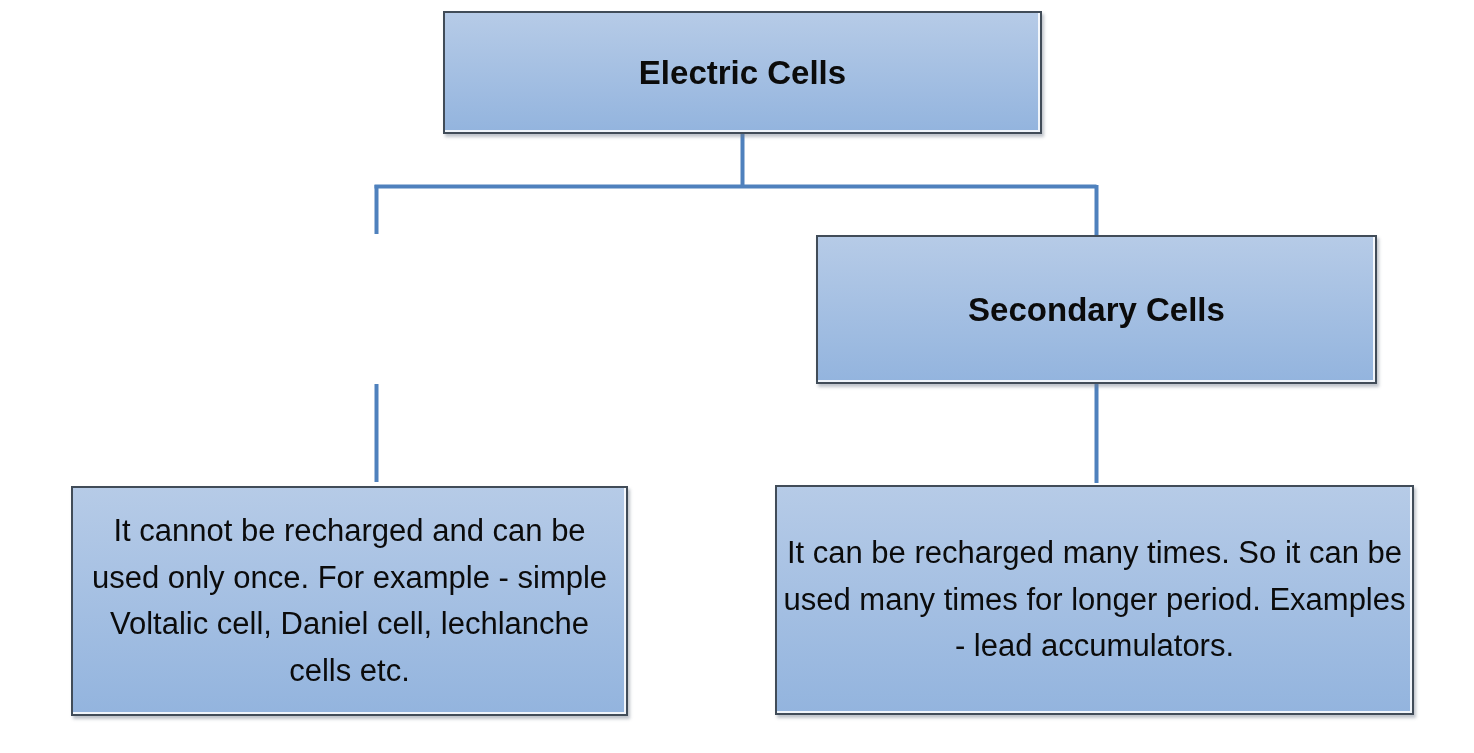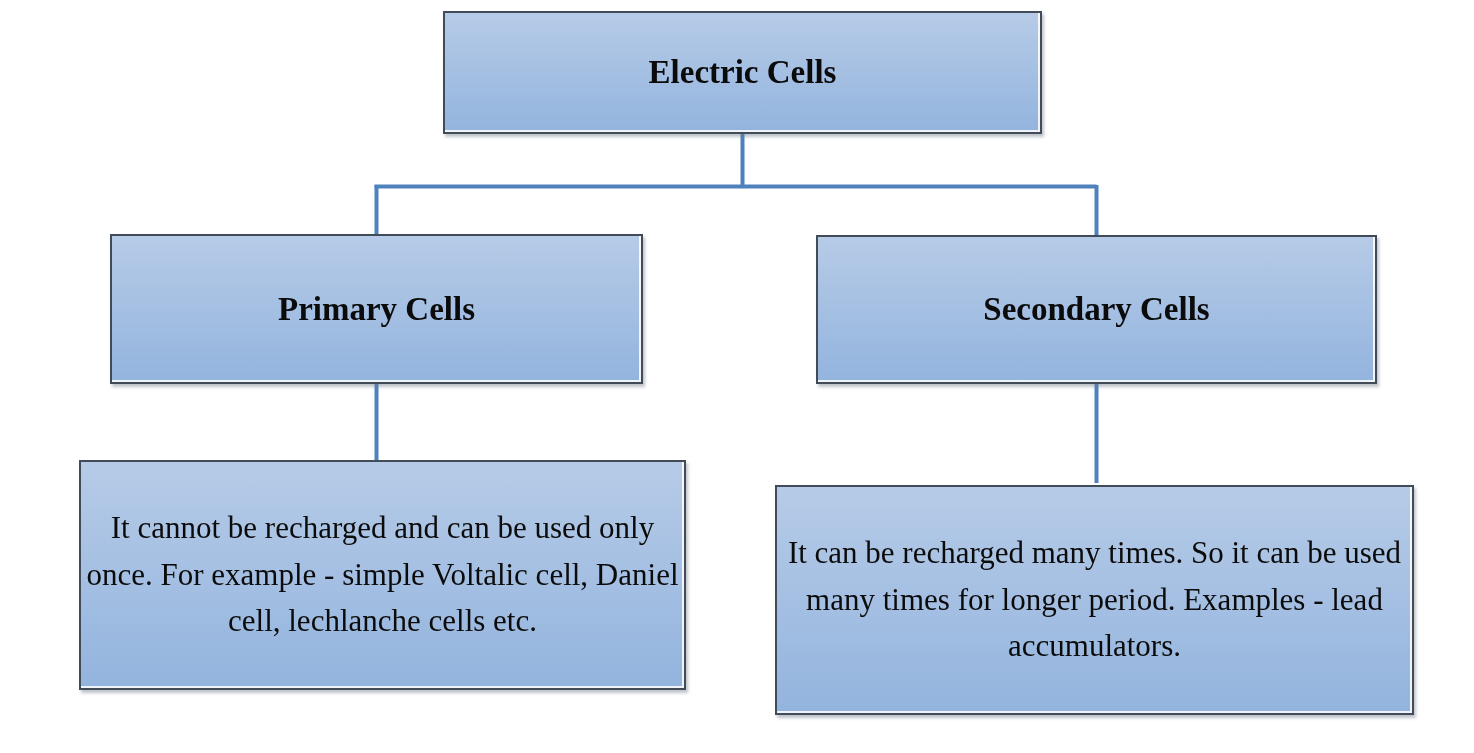--- a/index.html
+++ b/index.html
@@ -36,61 +36,57 @@
     position: absolute;
     display: flex;
     align-items: center;
     justify-content: center;
     text-align: center;
     background: linear-gradient(to bottom, var(--box-fill-top) 0%, var(--box-fill-bottom) 100%);
     border: 2px solid var(--box-border);
     box-shadow: 2px 3px 3px rgba(110, 122, 138, 0.45),
                 inset -2px -2px 0 rgba(255, 255, 255, 0.85);
     color: var(--text);
-    font-family: Liberation Serif, serif;
   }
   .node-title {
     font-weight: bold;
     font-size: 33px;
     letter-spacing: 0px;
   }
   .node-desc {
     font-weight: normal;
     font-size: 31px;
     line-height: 1.5;
     padding: 6px 4px;
   }
   
   .box-root      { left: 443px; top: 11px;  width: 599px; height: 123px; }
   .box-primary   { left: 110px; top: 234px; width: 533px; height: 150px; }
   .box-secondary { left: 816px; top: 235px; width: 561px; height: 149px; text-align: center; }
-  .box-primary-desc   { left: 71px;  top: 460px; width: 607px; height: 230px; margin-left: 8px; }
+  .box-primary-desc   { left: 71px;  top: 486px; width: 557px; height: 230px; }
   .box-secondary-desc { left: 775px; top: 485px; width: 639px; height: 230px; }
 </style>
 </head>
 <body>
 
 <div class="canvas">
 
   <svg class="connector-layer" viewBox="0 0 1474 753" aria-hidden="true">
     <path d="M 742.5 134 L 742.5 186.5"></path>
     <path d="M 374.5 186.5 L 1096.5 186.5"></path>
     <path d="M 376.5 185 L 376.5 234"></path>
     <path d="M 1096.5 185 L 1096.5 235"></path>
     <path d="M 376.5 384 L 376.5 482"></path>
     <path d="M 1096.5 384 L 1096.5 483"></path>
   </svg>
 
   <div class="node box-root">
     <span class="node-title">Electric Cells</span>
   </div>
 
-  <div class="node box-primary">
-    <span class="node-title">Primary Cells</span>
-  </div>
 
   <div class="node box-secondary">
     <span class="node-title">Secondary Cells</span>
   </div>
 
   <div class="node box-primary-desc">
     <span class="node-desc">It cannot be recharged and can be used only once. For example - simple Voltalic cell, Daniel cell, lechlanche cells etc.</span>
   </div>
 
   <div class="node box-secondary-desc">

